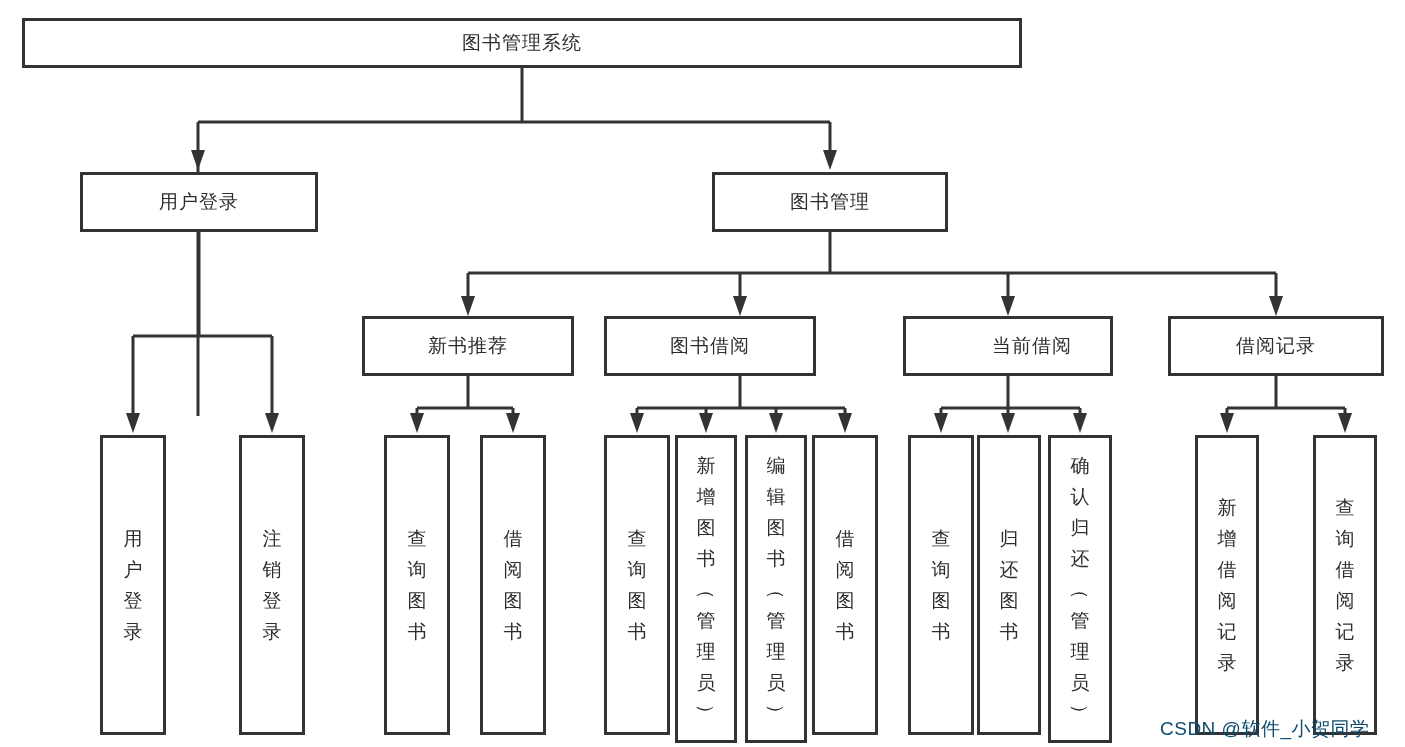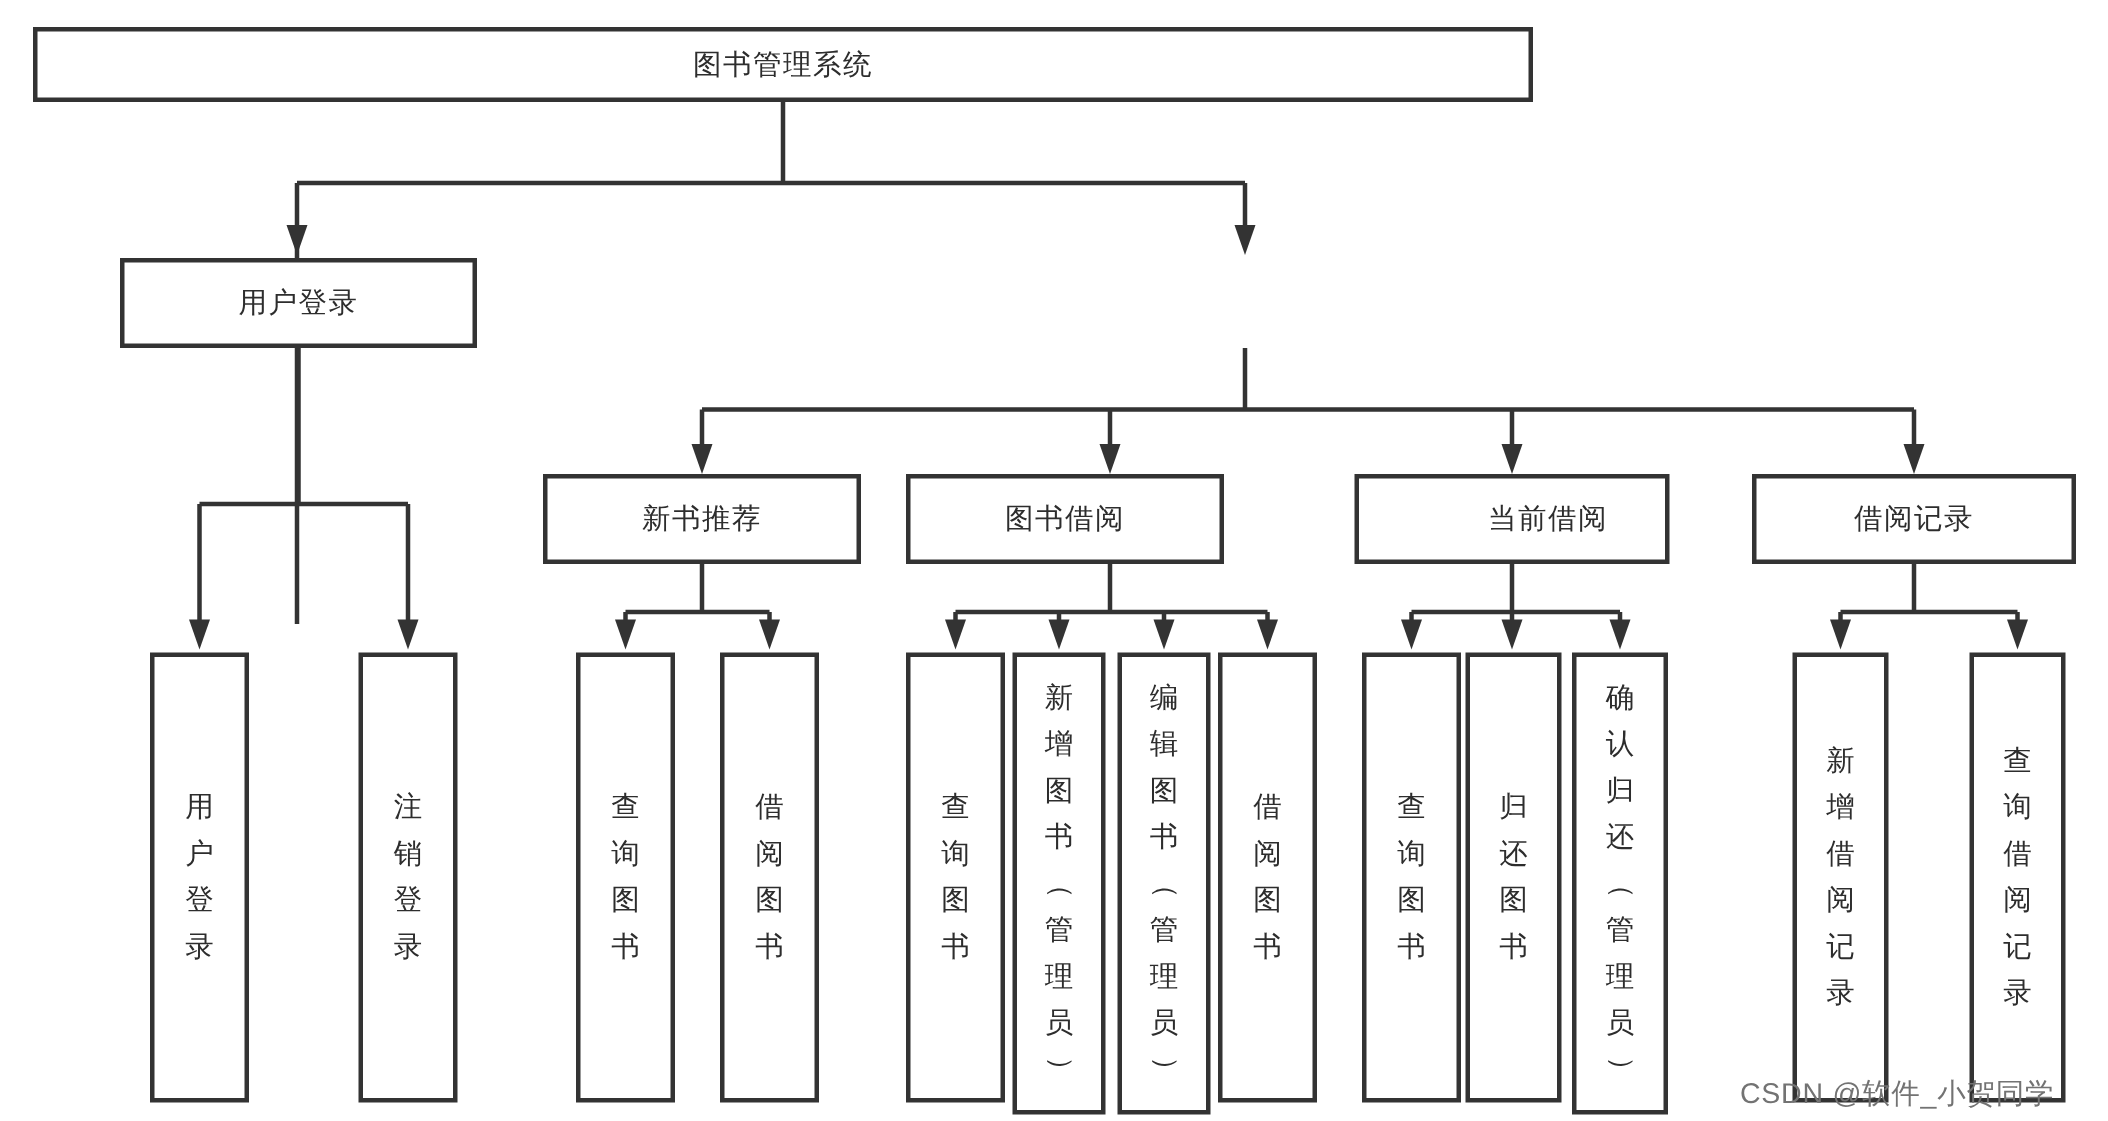--- a/index.html
+++ b/index.html
@@ -25,21 +25,21 @@
     display:flex;flex-direction:column;align-items:center;
     row-gap:12px;
     font-size:19px;color:#2d2d2d;
   }
   .v-text span{display:block;line-height:1;}
   .v-text span.rot{transform:rotate(90deg);}
   .watermark{
     position:absolute;
     left:1160px;top:716px;
     font-size:19px;
-    color:#737373;
+    color:#0c4a6e;
     z-index:3;
     white-space:nowrap;
     letter-spacing:0.5px;
   }
 </style>
 </head>
 <body>
 
 <div class="canvas">
 
@@ -89,20 +89,23 @@
     </g>
   </svg>
 
   <div class="node h-label" style="left:22px;top:18px;width:1000px;height:50px;">
     <span>图书管理系统</span>
   </div>
 
   <div class="node h-label" style="left:80px;top:172px;width:238px;height:60px;">
     <span>用户登录</span>
   </div>
+  <div class="node h-label" style="left:712px;top:172px;width:236px;height:60px;">
+    <span>图书管理</span>
+  </div>
 
   <div class="node h-label" style="left:362px;top:316px;width:212px;height:60px;">
     <span>新书推荐</span>
   </div>
   <div class="node h-label" style="left:604px;top:316px;width:212px;height:60px;">
     <span>图书借阅</span>
   </div>
   <div class="node h-label" style="left:903px;top:316px;width:210px;height:60px;padding-left:48px;">
     <span>当前借阅</span>
   </div>

